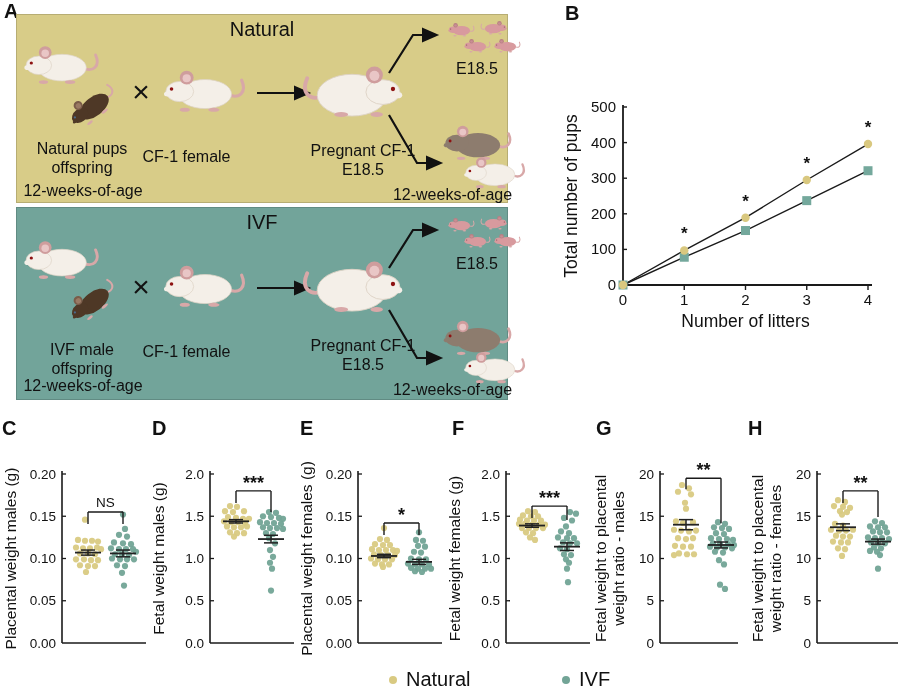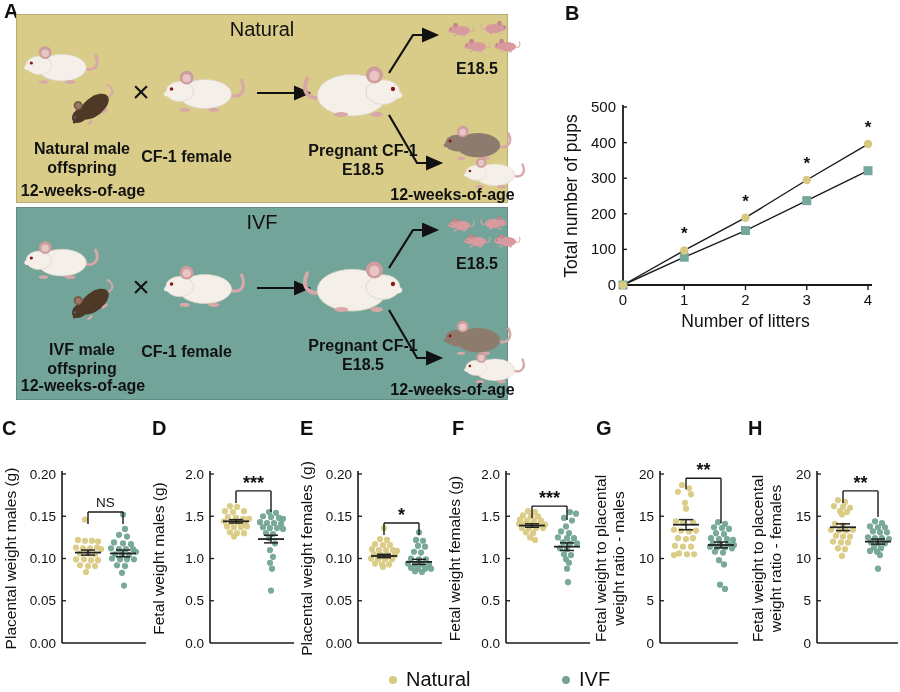--- a/index.html
+++ b/index.html
@@ -3,21 +3,21 @@
 <meta charset="utf-8">
 <style>
   html,body{margin:0;padding:0;background:#fff;font-family:"Liberation Sans",sans-serif;color:#111;}
   .fig{position:relative;width:900px;height:692px;background:#fff;overflow:hidden;}
   .panel-letter{position:absolute;font-weight:bold;font-size:20px;color:#111;}
   
   .abox{position:absolute;left:16px;width:492px;border:1px solid rgba(0,0,0,0.15);box-sizing:border-box;}
   .abox-natural{top:14px;height:189px;}
   .abox-ivf{top:207px;height:193px;}
   .abox .atitle{position:absolute;top:3px;left:0;right:0;text-align:center;font-size:20px;}
-  .atext{position:absolute;font-size:16px;line-height:19px;text-align:center;font-weight:bold;}
+  .atext{position:absolute;font-size:16px;line-height:19px;text-align:center;}
   .mouse{position:absolute;}
   .mouse svg{display:block;width:100%;height:100%;}
   .cross{position:absolute;font-size:30px;font-weight:400;}
   .aoverlay{position:absolute;left:0;top:0;width:492px;height:189px;pointer-events:none;}
   .abox-ivf .aoverlay{height:193px;}
   
   .chart{position:absolute;}
   .dotpanel{position:absolute;top:415px;height:277px;}
   
   .legend-item{position:absolute;display:flex;align-items:center;gap:9px;font-size:20px;}
@@ -187,21 +187,21 @@
     <ellipse cx="7" cy="46" rx="6" ry="4" fill="#f4efe8"></ellipse>
     <circle cx="37" cy="20" r="11" fill="#cf9d9d"></circle>
     <circle cx="37" cy="21" r="6.5" fill="#e9c6c6"></circle>
     <circle cx="13" cy="38" r="2.8" fill="#8e1212"></circle>
     <ellipse cx="34" cy="71" rx="8" ry="3.2" fill="#d8a8a8"></ellipse>
     <ellipse cx="80" cy="71" rx="9" ry="3.2" fill="#d8a8a8"></ellipse>
   </g>
         </svg>
       </div>
     <div class="atext" style="left:0px;top:124px;width:130px;">
-      <div>Natural male</div>
+      <div>Natural pups</div>
       <div>offspring</div>
     </div>
     <div class="atext" style="left:112px;top:132px;width:115px;">CF-1 female</div>
     <div class="atext" style="left:286px;top:126px;width:120px;">
       <div>Pregnant CF-1</div>
       <div>E18.5</div>
     </div>
     <div class="atext" style="left:420px;top:44px;width:80px;">E18.5</div>
     <div class="atext" style="left:-14px;top:166px;width:160px;">12-weeks-of-age</div>
     <div class="atext" style="left:368px;top:170px;width:135px;">12-weeks-of-age</div>

